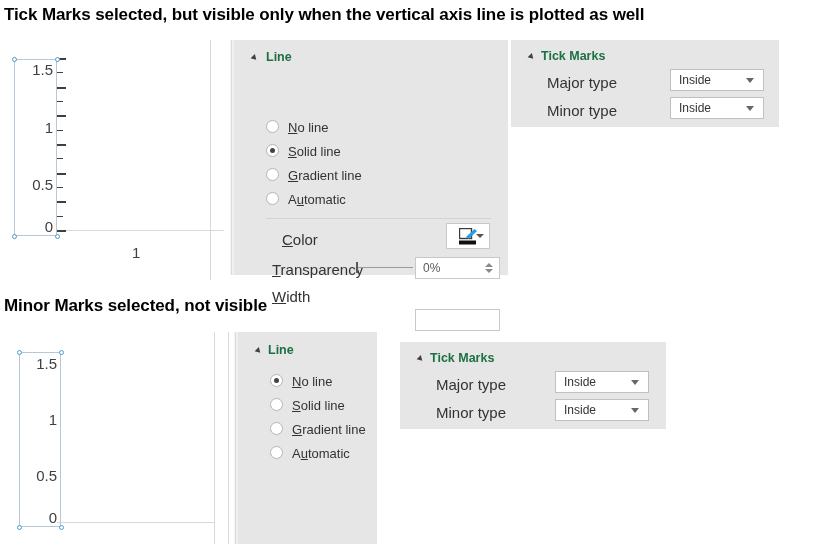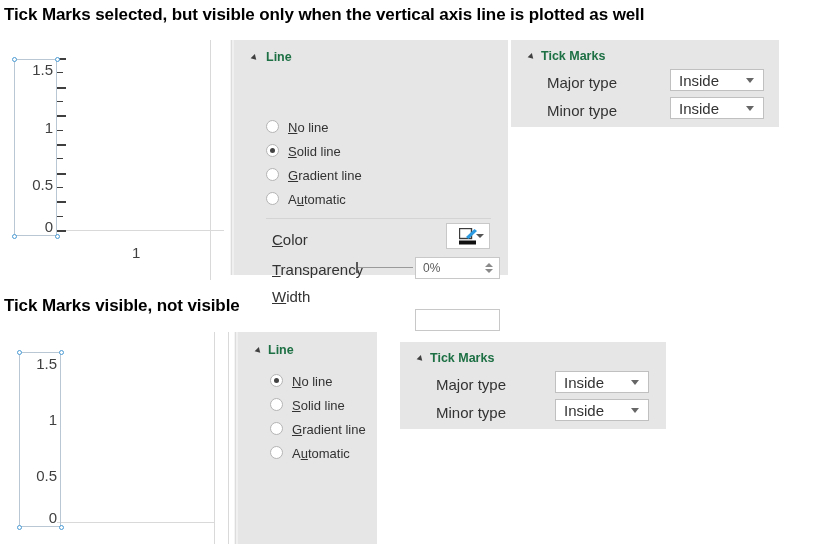--- a/index.html
+++ b/index.html
@@ -219,21 +219,21 @@
     position: absolute;
     background: #ffffff;
     border: 1px solid #c0c0c0;
     box-sizing: border-box;
   }
   .combo .val {
     position: absolute;
     left: 8px; top: 50%;
     transform: translateY(-50%);
     font-family: "Liberation Sans", sans-serif;
-    font-size: 15px;
+    font-size: 12px;
     color: #333333;
     white-space: nowrap;
   }
   .combo .arrow {
     position: absolute;
     right: 9px; top: 50%;
     margin-top: -2px;
     width: 0; height: 0;
     border-left: 4.5px solid transparent;
     border-right: 4.5px solid transparent;
@@ -304,21 +304,21 @@
     <span class="radio"></span>
     <span class="radio-label"><span class="u">G</span>radient line</span>
   </div>
   <div class="radio-row" style="left:36px; top:152px;">
     <span class="radio"></span>
     <span class="radio-label">A<span class="u">u</span>tomatic</span>
   </div>
 
   <div class="divider" style="left:36px; top:178px; width:225px;"></div>
 
-  <div class="field-label" style="left:42px; top:191px;"><span class="u">C</span>olor</div>
+  <div class="field-label" style="left:52px; top:191px;"><span class="u">C</span>olor</div>
   <div class="color-btn" style="left:446px; top:183px; width:44px; height:26px; left:216px;">
     <span class="swatch-icon">
       <svg width="19" height="17" viewBox="0 0 19 17" xmlns="http://www.w3.org/2000/svg">
         <rect x="0.5" y="0.5" width="12" height="10" fill="#ffffff" stroke="#3c3c3c" stroke-width="1.4"></rect>
         <path d="M7 9 L15.5 1 L18 3 L9.5 11 Z" fill="#2b9ae0"></path>
         <rect x="0" y="12.5" width="17" height="4" fill="#101010"></rect>
       </svg>
     </span>
     <span class="dd-arrow"></span>
   </div>
@@ -347,21 +347,21 @@
     <span class="arrow"></span>
   </div>
 
   <div class="field-label" style="left:36px; top:62px;">Minor type</div>
   <div class="combo" style="left:159px; top:57px; width:94px; height:22px;">
     <span class="val">Inside</span>
     <span class="arrow"></span>
   </div>
 </div>
 
-<div class="abs section-heading" style="left:4px; top:296px;">Tick Marks visible, not visible</div>
+<div class="abs section-heading" style="left:4px; top:296px;">Minor Marks selected, not visible</div>
 
 <div class="abs chart" style="left:0px; top:332px; width:232px; height:212px;">
 
   <div class="plot-baseline" style="left:57px; top:190px; width:157px;"></div>
   <div class="plot-rightborder" style="left:214px; top:0px; height:212px;"></div>
   <div class="plot-rightborder" style="left:228px; top:0px; height:212px;"></div>
 
   <div class="abs axis-sel-box" style="left:19px; top:20px; width:42px; height:175px;"></div>
   <div class="handle" style="left:17px; top:18px;"></div>
   <div class="handle" style="left:59px; top:18px;"></div>

